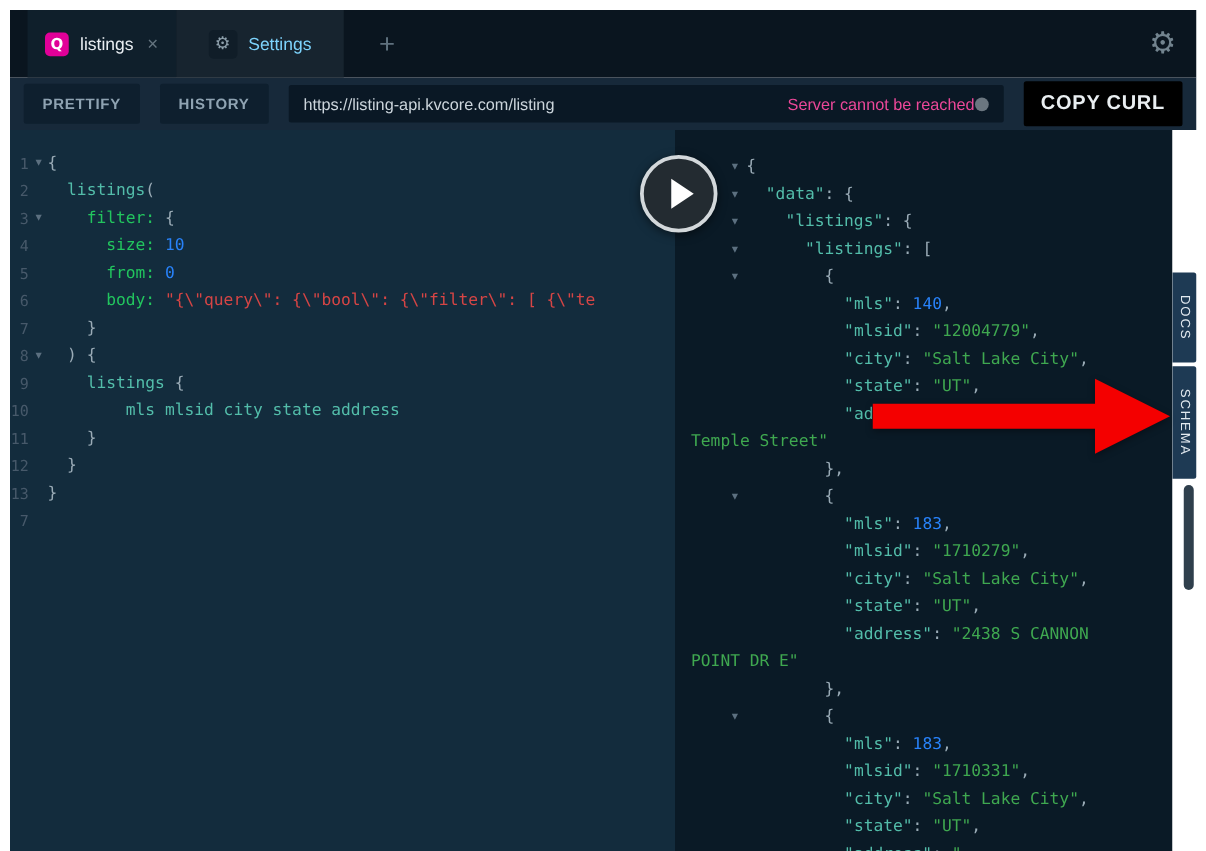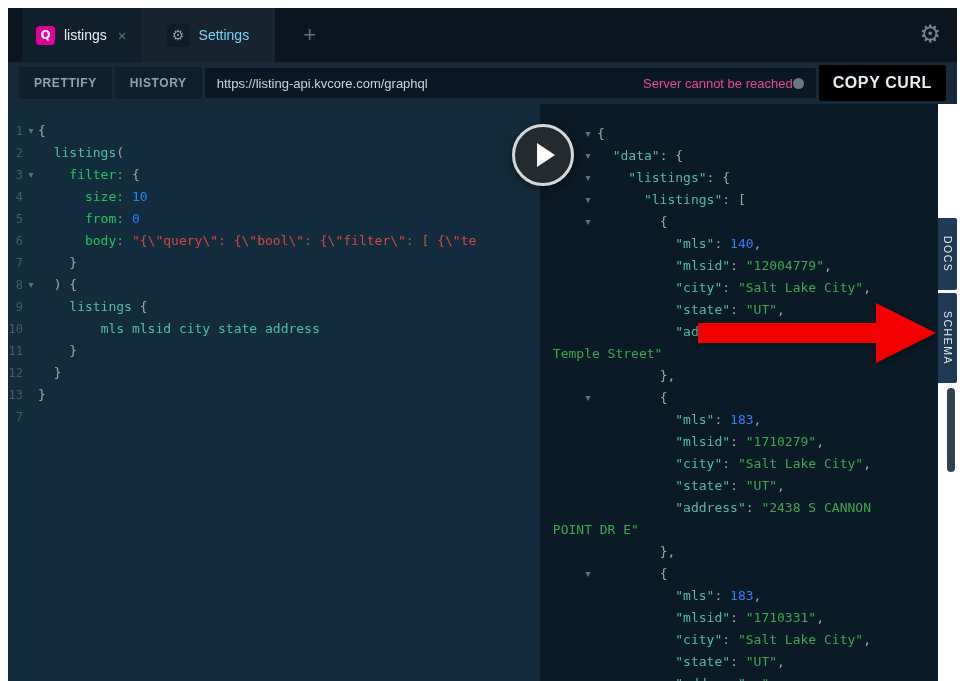--- a/index.html
+++ b/index.html
@@ -16,21 +16,21 @@
   .qbadge{width:19px;height:19px;border-radius:4px;background:#e10098;color:#fff;font-weight:bold;
     font-size:12px;display:flex;align-items:center;justify-content:center;font-family:"DejaVu Sans",sans-serif;}
   .tab-close{color:#64747f;font-size:15px;margin-left:2px;}
   .gear-badge{width:23px;height:23px;border-radius:4px;background:#101d28;color:#8ea0ac;font-size:14px;
     display:flex;align-items:center;justify-content:center;font-family:"DejaVu Sans",sans-serif;}
   .newtab{margin-left:28px;align-self:center;font-size:22px;color:#5f717e;cursor:pointer;}
   .topgear{position:absolute;right:16px;top:12px;font-size:24px;color:#72838e;cursor:pointer;
     font-family:"DejaVu Sans",sans-serif;}
 
   
-  .toolbar{height:42px;background:#17293a;display:flex;align-items:center;gap:3px;padding:0 11px;box-sizing:border-box;}
+  .toolbar{height:42px;background:#17293a;display:flex;align-items:center;gap:16px;padding:0 11px;box-sizing:border-box;}
   .tbtn{border:none;background:#0e1f2e;color:#8fa3b2;font-family:inherit;font-size:12px;font-weight:bold;
     letter-spacing:.6px;padding:9px 15px;border-radius:2px;cursor:pointer;}
   .urlbox{flex:1;height:30px;background:#0a1825;display:flex;align-items:center;padding:0 12px;border-radius:2px;cursor:text;}
   .url{flex:1;color:#ccd5dc;font-size:13px;white-space:nowrap;overflow:hidden;}
   .server-msg{color:#ec4899;font-size:13px;white-space:nowrap;}
   .dot{width:11px;height:11px;border-radius:50%;background:#6b7680;flex:0 0 auto;}
   .copycurl{border:none;background:#000000;color:#e9eef1;font-family:Liberation Sans, sans-serif;font-size:16px;font-weight:bold;
     letter-spacing:.6px;padding:9px 14px;border-radius:2px;cursor:pointer;}
 
   
@@ -97,21 +97,21 @@
       <span class="tab-label dim">Settings</span>
     </div>
     <div class="newtab">+</div>
     <div class="topgear">⚙</div>
   </div>
 
   <div class="toolbar">
     <button class="tbtn">PRETTIFY</button>
     <button class="tbtn">HISTORY</button>
     <div class="urlbox">
-      <span class="url">https://listing-api.kvcore.com/graphql</span>
+      <span class="url">https://listing-api.kvcore.com/listing</span>
       <span class="server-msg">Server cannot be reached</span>
       <span class="dot"></span>
     </div>
     <button class="copycurl">COPY CURL</button>
   </div>
 
   <div class="content">
     <div class="editor">
       <div class="lines">
           <div class="ed-line"><span class="ln">1</span><span class="fold">▾</span><span class="tok-p">{</span></div>

